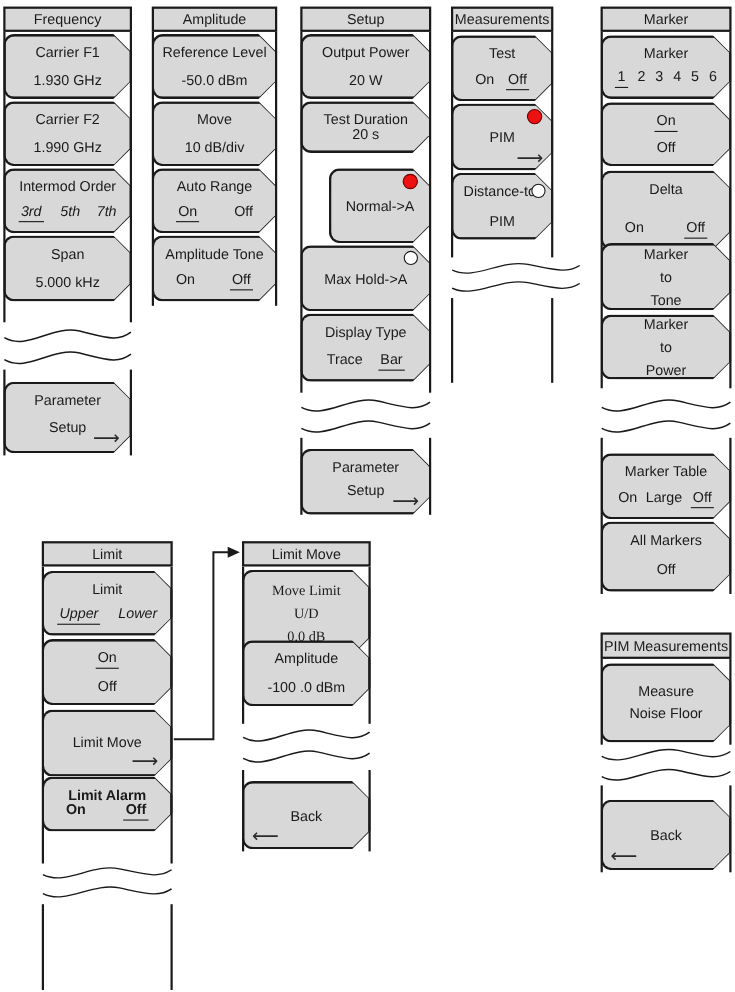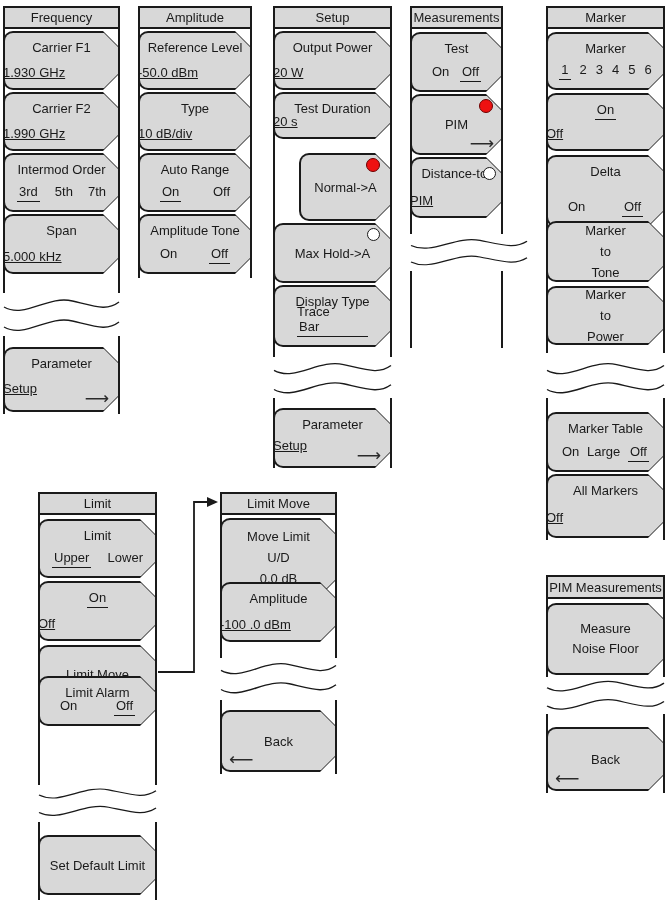--- a/index.html
+++ b/index.html
@@ -9,27 +9,27 @@
   .rail{position:absolute;left:0;right:0;border-left:2px solid #1a1a1a;border-right:2px solid #1a1a1a;z-index:0;}
   .hdr{position:absolute;left:0;right:0;background:#d8d8d8;border:2px solid #1a1a1a;box-sizing:border-box;
        display:flex;align-items:center;justify-content:center;z-index:2;white-space:nowrap;}
   .btn{position:absolute;left:0;right:0;z-index:2;}
   .shape{position:absolute;inset:0;background:#1a1a1a;border-radius:10px;
          clip-path:polygon(0 0, calc(100% - 17px) 0, 100% 17px, 100% calc(100% - 17px), calc(100% - 17px) 100%, 0 100%);}
   .shape::after{content:"";position:absolute;inset:2px;background:#d8d8d8;border-radius:8px;
          clip-path:polygon(0 0, calc(100% - 14px) 0, 100% 14px, 100% calc(100% - 14px), calc(100% - 14px) 100%, 0 100%);}
   .bc{position:absolute;inset:0;z-index:1;}
   .l1{position:absolute;top:9px;left:0;right:0;text-align:center;}
-  .l2{position:absolute;bottom:10px;left:0;right:0;text-align:left;text-decoration:underline;}
+  .l2{position:absolute;bottom:10px;left:0;right:0;text-align:center;}
   .c1{position:absolute;inset:0;display:flex;align-items:center;justify-content:center;}
   .m3{position:absolute;inset:0;display:flex;flex-direction:column;align-items:center;justify-content:center;line-height:21px;}
   .m2c{position:absolute;inset:0;display:flex;flex-direction:column;align-items:center;justify-content:center;line-height:20px;}
   .row{position:absolute;bottom:10px;left:0;right:0;display:flex;justify-content:space-between;box-sizing:border-box;}
   .digits{position:absolute;bottom:10px;left:0;right:0;display:flex;justify-content:center;gap:9px;}
-  .p14{padding:0 14px;} .p16{padding:0 16px;} .p20{padding:0 24px;flex-direction:column;} .p22{padding:0 22px;}
+  .p14{padding:0 14px;font-style:italic;} .p16{padding:0 16px;} .p20{padding:0 24px;} .p22{padding:0 22px;}
   .ul{border-bottom:1.5px solid #1a1a1a;padding:0 2px 2px;}
   .dot{position:absolute;border-radius:50%;}
   .dot.red{width:12px;height:12px;background:#ee1111;border:1px solid #6d0000;}
   .dot.open{width:11px;height:11px;background:#fff;border:1.5px solid #1a1a1a;}
   .arr{position:absolute;font-size:17px;line-height:1;color:#2a2a2a;}
   .wave{position:absolute;left:0;z-index:1;}
   .conn{position:absolute;z-index:1;}
 </style>
 </head>
 <body>
@@ -96,21 +96,21 @@
     <div class="btn" style="top:31px;height:59px;">
         <div class="shape"></div>
         <div class="bc">
       <div class="l1">Reference Level</div>
       <div class="l2">-50.0 dBm</div>
         </div>
       </div>
     <div class="btn" style="top:92px;height:59px;">
         <div class="shape"></div>
         <div class="bc">
-      <div class="l1">Type</div>
+      <div class="l1">Move</div>
       <div class="l2">10 dB/div</div>
         </div>
       </div>
     <div class="btn" style="top:153px;height:59px;">
         <div class="shape"></div>
         <div class="bc">
       <div class="l1">Auto Range</div>
       <div class="row p22">
             <span class="ul">On</span>
             <span>Off</span>
@@ -333,54 +333,48 @@
       <div class="l2">Off</div>
         </div>
       </div>
     <div class="btn" style="top:645px;height:61px;">
         <div class="shape"></div>
         <div class="bc">
       <div class="l1" style="top:22px;">Limit Move</div>
       <span class="arr" style="right:13px;bottom:6px;">⟶</span>
         </div>
       </div>
-    <div class="btn" style="top:676px;height:50px;">
+    <div class="btn" style="top:706px;height:50px;font-weight:bold;">
         <div class="shape"></div>
         <div class="bc">
       <div class="l1">Limit Alarm</div>
       <div class="row p22">
             <span>On</span>
             <span class="ul">Off</span>
           </div>
         </div>
       </div>
-    <div class="btn" style="top:835px;height:60px;">
-        <div class="shape"></div>
-        <div class="bc">
-      <div class="c1">Set Default Limit</div>
-        </div>
-      </div>
   </div>
 
   <svg class="conn" style="left:146px;top:490px;" width="78" height="192" viewBox="0 0 78 192">
     <path d="M12 182 H48 V12 H62" fill="none" stroke="#1a1a1a" stroke-width="1.8"></path>
     <polygon points="61,7 72,12 61,17" fill="#1a1a1a"></polygon>
   </svg>
 
   <div class="col" style="left:220px;top:0;width:117px;height:780px;">
     <div class="rail" style="top:515px;height:143px;"></div>
     <div class="rail" style="top:700px;height:74px;"></div>
     <svg class="wave" style="top:656px;" width="117" height="44" viewBox="0 0 118 46" preserveAspectRatio="none">
         <path d="M1 15 C 22 27, 45 3, 70 9 S 105 19, 117 10" fill="none" stroke="#1a1a1a" stroke-width="1.4"></path>
         <path d="M1 35 C 22 47, 45 23, 70 29 S 105 39, 117 30" fill="none" stroke="#1a1a1a" stroke-width="1.4"></path>
       </svg>
     <div class="hdr" style="top:492px;height:23px;">
         <span>Limit Move</span>
       </div>
-    <div class="btn" style="top:518px;height:78px;">
+    <div class="btn" style="top:518px;height:78px;font-family:Liberation Serif, serif;">
         <div class="shape"></div>
         <div class="bc">
       <div class="m3">
             <span>Move Limit</span>
             <span>U/D</span>
             <span>0.0 dB</span>
           </div>
         </div>
       </div>
     <div class="btn" style="top:582px;height:60px;">

